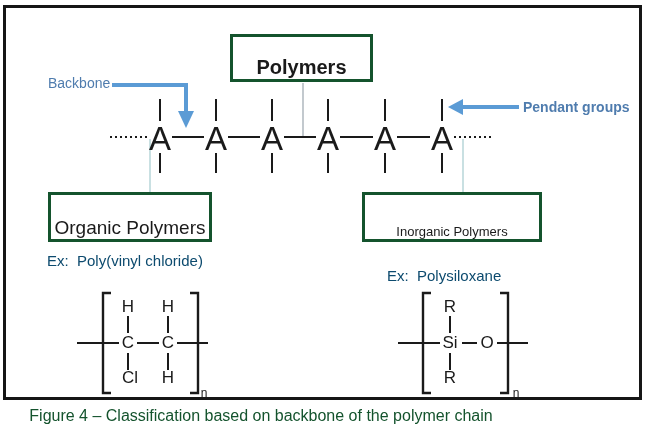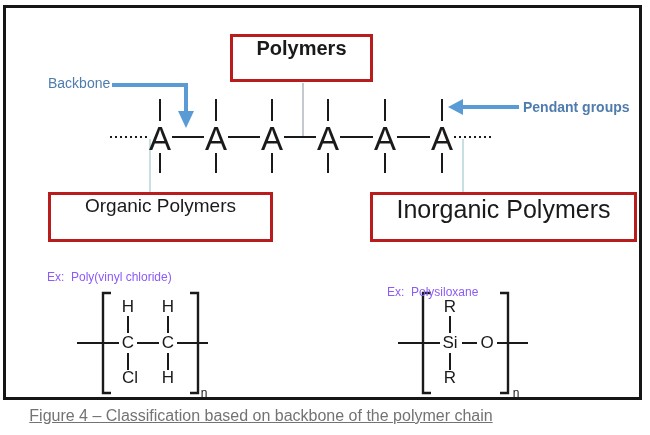--- a/index.html
+++ b/index.html
@@ -5,40 +5,40 @@
   html,body{margin:0;padding:0;}
   body{
     width:650px;height:435px;position:relative;background:#ffffff;
     font-family:"Liberation Sans",sans-serif;color:#1a1a1a;overflow:hidden;
   }
   .frame{
     position:absolute;left:3px;top:5px;width:639px;height:395px;
     border:3px solid #161616;background:#ffffff;box-sizing:border-box;
   }
   .bluebox{
-    position:absolute;border:3px solid #b91c1c;background:#ffffff;
-    display:flex;align-items:flex-start;justify-content:center;box-sizing:border-box;
+    position:absolute;border:3px solid #14532d;background:#ffffff;
+    display:flex;align-items:flex-end;justify-content:center;box-sizing:border-box;
     color:#1a1a1a;
   }
   .title-box{left:230px;top:34px;width:143px;height:48px;font-size:20px;font-weight:bold;}
-  .organic-box{left:48px;top:192px;width:225px;height:50px;font-size:19px;}
-  .inorganic-box{left:362px;top:192px;width:267px;height:50px;font-size:25px;margin-left:8px;}
+  .organic-box{left:48px;top:192px;width:164px;height:50px;font-size:19px;}
+  .inorganic-box{left:362px;top:192px;width:180px;height:50px;font-size:13px;}
   .annotation{
     position:absolute;color:#4F7CAE;font-size:14px;white-space:pre;
   }
   .backbone-label{left:48px;top:75px;}
   .pendant-label{left:523px;top:99px;font-weight:bold;}
   .example-text{
-    position:absolute;font-size:12px;color:#8b5cf6;white-space:pre;margin-top:18px;
+    position:absolute;font-size:15px;color:#0c4a6e;white-space:pre;
   }
   .ex-organic{left:47px;top:252px;}
   .ex-inorganic{left:387px;top:267px;}
   .caption{
     position:absolute;left:0;top:407px;width:522px;text-align:center;
-    font-size:16px;color:#737373;text-decoration:underline;
+    font-size:16px;color:#14532d;
   }
   svg{position:absolute;left:0;top:0;}
   svg text{font-family:"Liberation Sans",sans-serif;fill:#1a1a1a;}
   .chain-atom-text{font-size:33px;}
   .chem-text{font-size:17px;}
   .chem-sub{font-size:12px;}
 </style>
 </head>
 <body>
 

